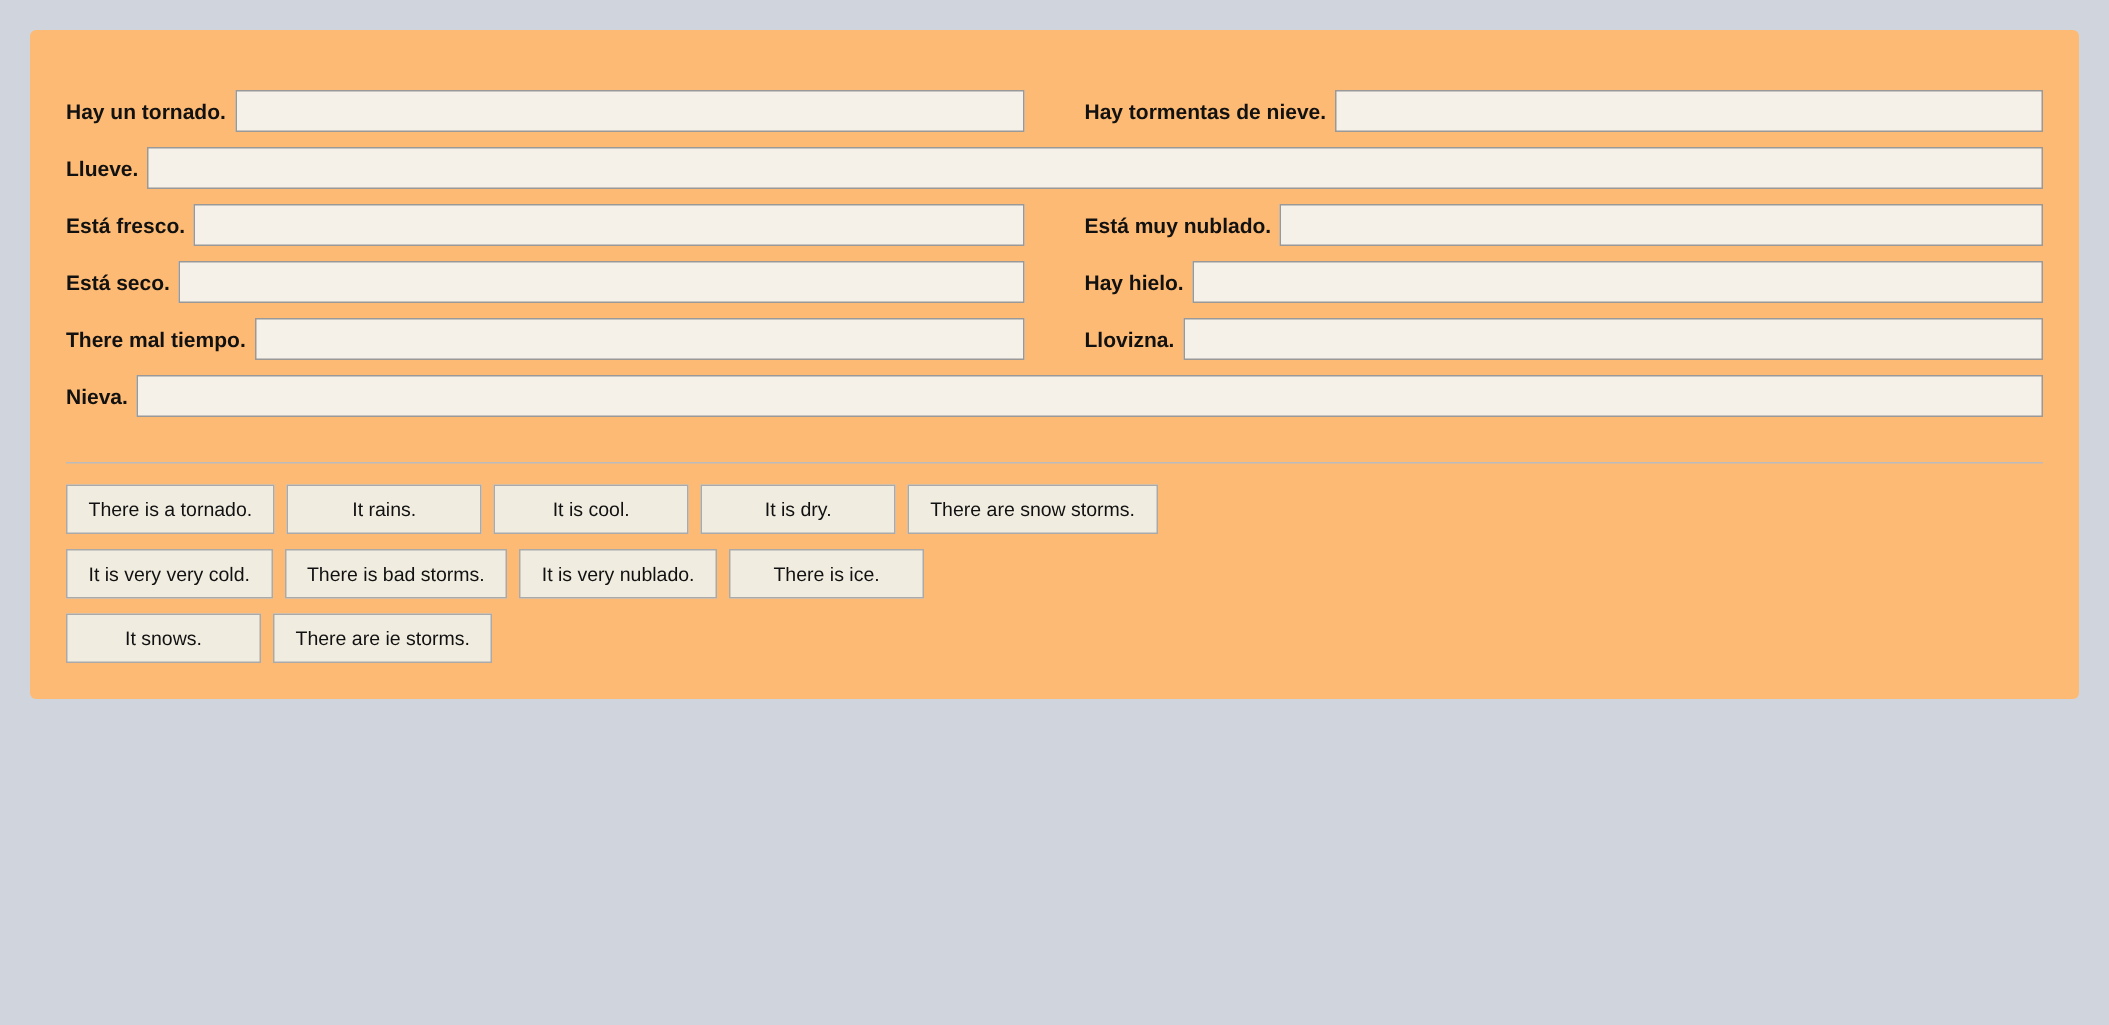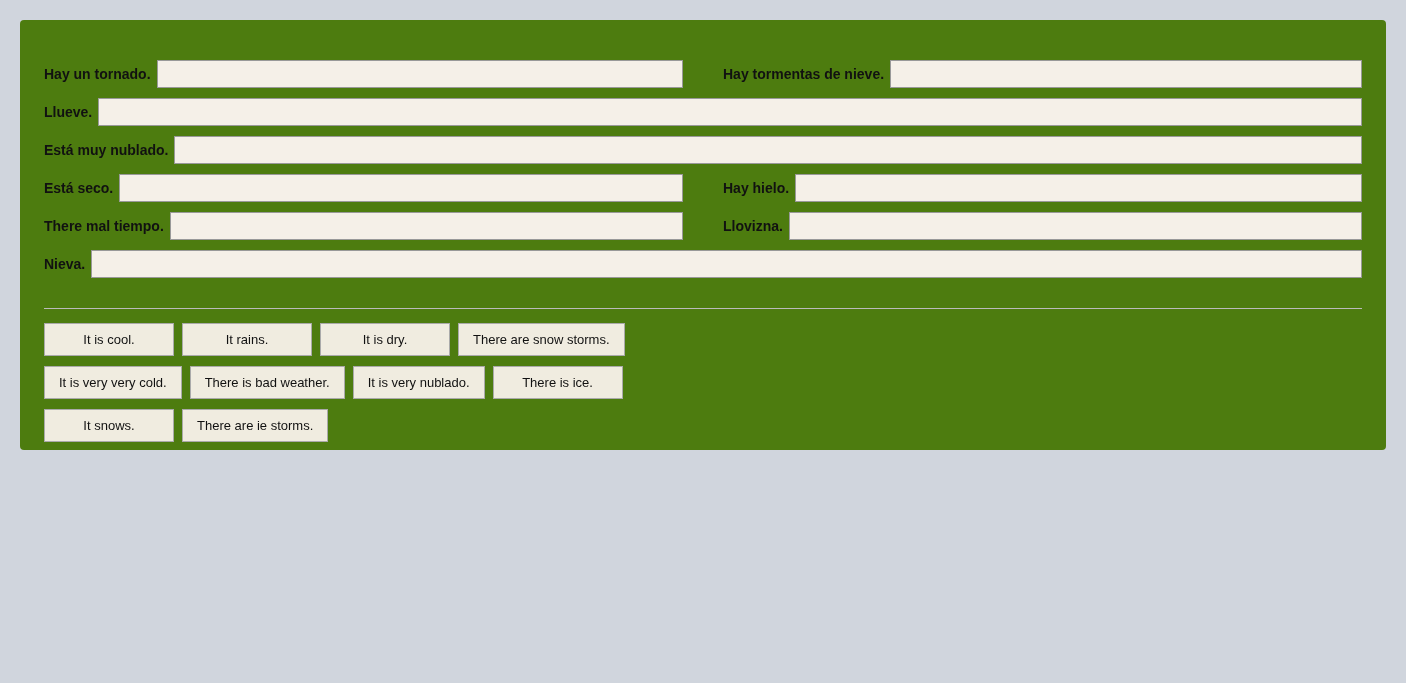--- a/index.html
+++ b/index.html
@@ -4,22 +4,22 @@
   <style>
     * { box-sizing: border-box; margin: 0; padding: 0; }
     body {
       font-family: Arial, sans-serif;
       background: #d0d5dd;
       padding: 20px;
       min-height: 683px;
       width: 1406px;
     }
     .container {
-      background: #4d7c0f;
-      padding: 20px 24px 8px;
+      background: #fdba74;
+      padding: 20px 24px 24px;
       border-radius: 4px;
     }
     .title {
       font-size: 22px;
       font-weight: bold;
       margin-bottom: 8px;
       color: #111;
     }
     .subtitle {
       font-size: 14px;
@@ -103,20 +103,24 @@
         </div>
       </div>
       <div class="matching-row">
         <div class="match-item">
           <span class="match-label">Llueve.</span>
           <div class="match-box"></div>
         </div>
       </div>
       <div class="matching-row">
         <div class="match-item">
+          <span class="match-label">Está fresco.</span>
+          <div class="match-box"></div>
+        </div>
+        <div class="match-item">
           <span class="match-label">Está muy nublado.</span>
           <div class="match-box"></div>
         </div>
       </div>
       <div class="matching-row">
         <div class="match-item">
           <span class="match-label">Está seco.</span>
           <div class="match-box"></div>
         </div>
         <div class="match-item">
@@ -139,28 +143,29 @@
           <span class="match-label">Nieva.</span>
           <div class="match-box"></div>
         </div>
       </div>
     </div>
 
   <div class="divider-line"></div>
 
   <div class="drag-area" id="drag-area">
       <div class="drag-row">
+        <div class="drag-chip">There is a tornado.</div>
+        <div class="drag-chip">It rains.</div>
         <div class="drag-chip">It is cool.</div>
-        <div class="drag-chip">It rains.</div>
         <div class="drag-chip">It is dry.</div>
         <div class="drag-chip">There are snow storms.</div>
       </div>
       <div class="drag-row">
         <div class="drag-chip">It is very very cold.</div>
-        <div class="drag-chip">There is bad weather.</div>
+        <div class="drag-chip">There is bad storms.</div>
         <div class="drag-chip">It is very nublado.</div>
         <div class="drag-chip">There is ice.</div>
       </div>
       <div class="drag-row">
         <div class="drag-chip">It snows.</div>
         <div class="drag-chip">There are ie storms.</div>
       </div>
     </div>
 </div>
 

